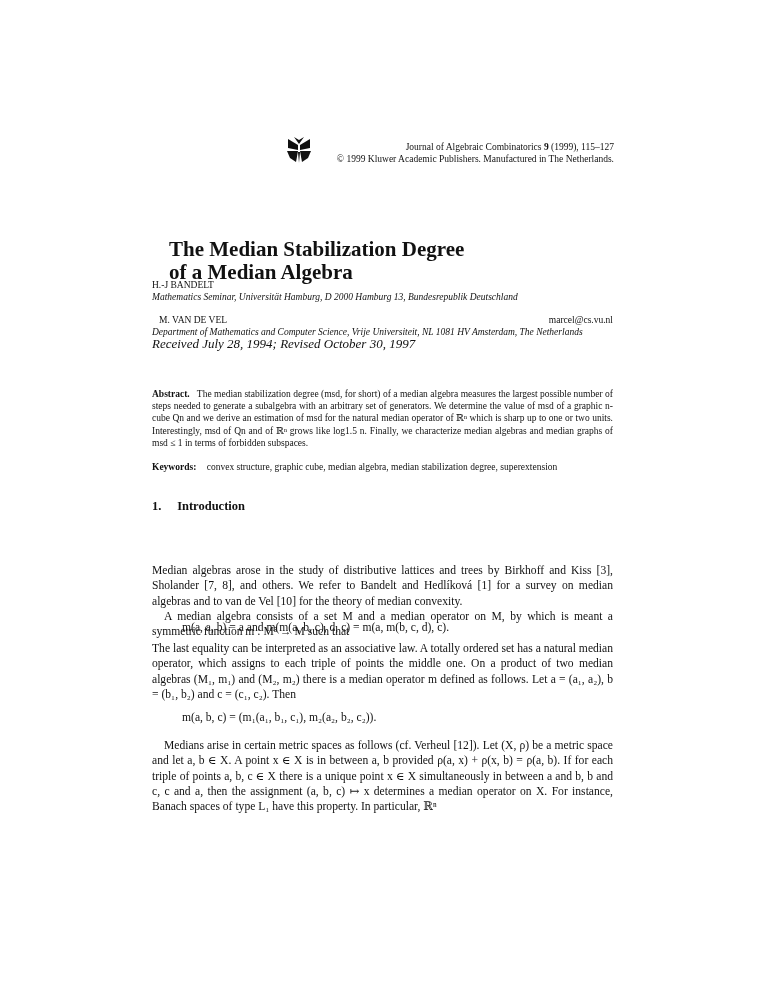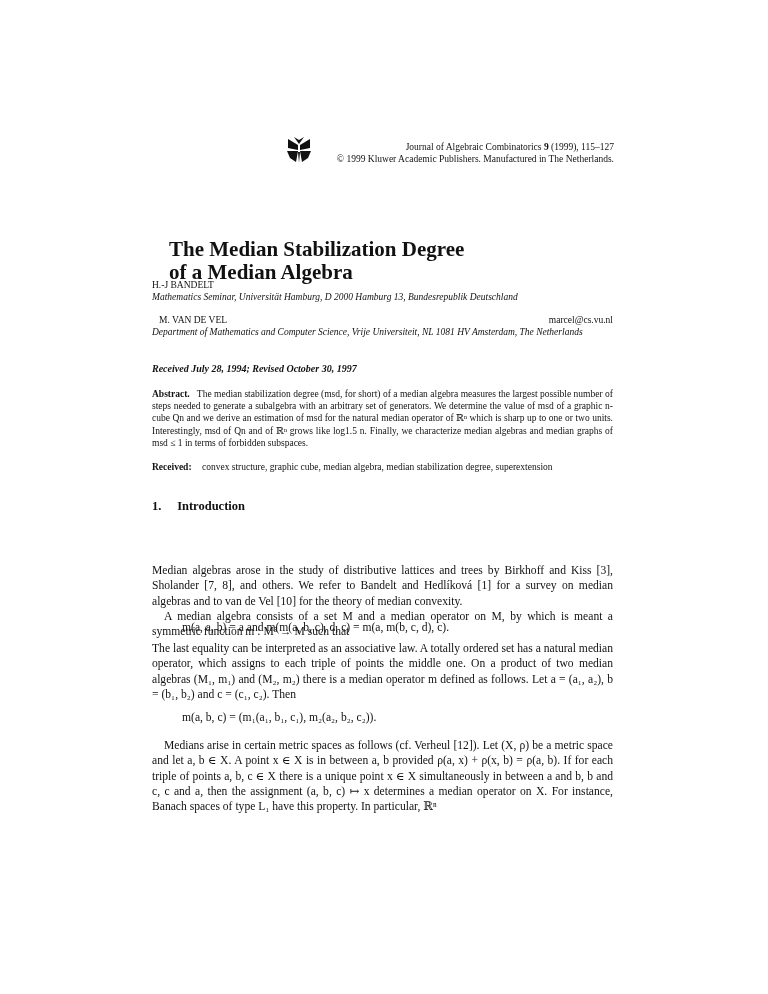--- a/index.html
+++ b/index.html
@@ -8,21 +8,21 @@
   .page { position: absolute; left: 152px; top: 0; width: 461px; }
   .journal { position: absolute; left: 286px; top: 136px; width: 328px; height: 30px; }
   .logo { position: absolute; left: 0; top: 0; width: 26px; height: 28px; }
   .jline { position: absolute; right: 0; font-size: 9.5px; line-height: 12px; white-space: nowrap; text-align: right; }
   .jline1 { top: 5px; }
   .jline2 { top: 17px; }
   .title { position: absolute; top: 221px; left: 0; font-weight: bold; font-size: 21px; line-height: 23px; margin: 17px; }
   .author { position: absolute; left: 0; font-size: 9.5px; line-height: 12px; white-space: nowrap; }
   .affil { position: absolute; left: 0; font-size: 9.5px; font-style: italic; line-height: 12px; white-space: nowrap; }
   .email { position: absolute; right: 0; font-size: 9.5px; line-height: 12px; }
-  .dates { position: absolute; left: 0; top: 363px; font-size: 10px; font-style: italic; line-height: 12px; font-weight: bold; }
+  .dates { position: absolute; left: 0; top: 338px; font-size: 13px; font-style: italic; line-height: 12px; }
   .abstract { position: absolute; left: 0; top: 388px; width: 461px; font-size: 9.5px; line-height: 12.2px; text-align: justify; }
   .abstract b, .keywords b { font-weight: bold; }
   .keywords { position: absolute; left: 0; top: 461px; font-size: 9.5px; line-height: 12px; white-space: nowrap; }
   .keywords .kwlabel { margin-right: 8px; }
   .section { position: absolute; left: 0; top: 499px; font-weight: bold; font-size: 12.5px; line-height: 14px; }
   .section .num { display: inline-block; width: 22px; }
   .body { position: absolute; left: 0; width: 461px; font-size: 11.6px; line-height: 15.3px; text-align: justify; }
   .body p { margin: 0; }
   .indent { text-indent: 12px; }
   .eq { position: absolute; left: 30px; font-size: 11.6px; line-height: 15px; white-space: nowrap; }
@@ -60,21 +60,21 @@
   <div class="affil" style="top:326px;">Department of Mathematics and Computer Science, Vrije Universiteit, NL 1081 HV Amsterdam, The Netherlands</div>
 
   <div class="dates">Received July 28, 1994; Revised October 30, 1997</div>
 
   <div class="abstract">
     <b>Abstract.</b>&nbsp;&nbsp;
     <span>The median stabilization degree (msd, for short) of a median algebra measures the largest possible number of steps needed to generate a subalgebra with an arbitrary set of generators. We determine the value of msd of a graphic n-cube Qn and we derive an estimation of msd for the natural median operator of ℝⁿ which is sharp up to one or two units. Interestingly, msd of Qn and of ℝⁿ grows like log1.5 n. Finally, we characterize median algebras and median graphs of msd ≤ 1 in terms of forbidden subspaces.</span>
   </div>
 
   <div class="keywords">
-    <b class="kwlabel">Received:</b>
+    <b class="kwlabel">Keywords:</b>
     <span>convex structure, graphic cube, median algebra, median stabilization degree, superextension</span>
   </div>
 
   <div class="section">
     <span class="num">1.</span>
     <span>Introduction</span>
   </div>
 
   <div class="body" style="top:534px;margin-top:29px;">
     <p>Median algebras arose in the study of distributive lattices and trees by Birkhoff and Kiss [3], Sholander [7, 8], and others. We refer to Bandelt and Hedlíková [1] for a survey on median algebras and to van de Vel [10] for the theory of median convexity.</p>

